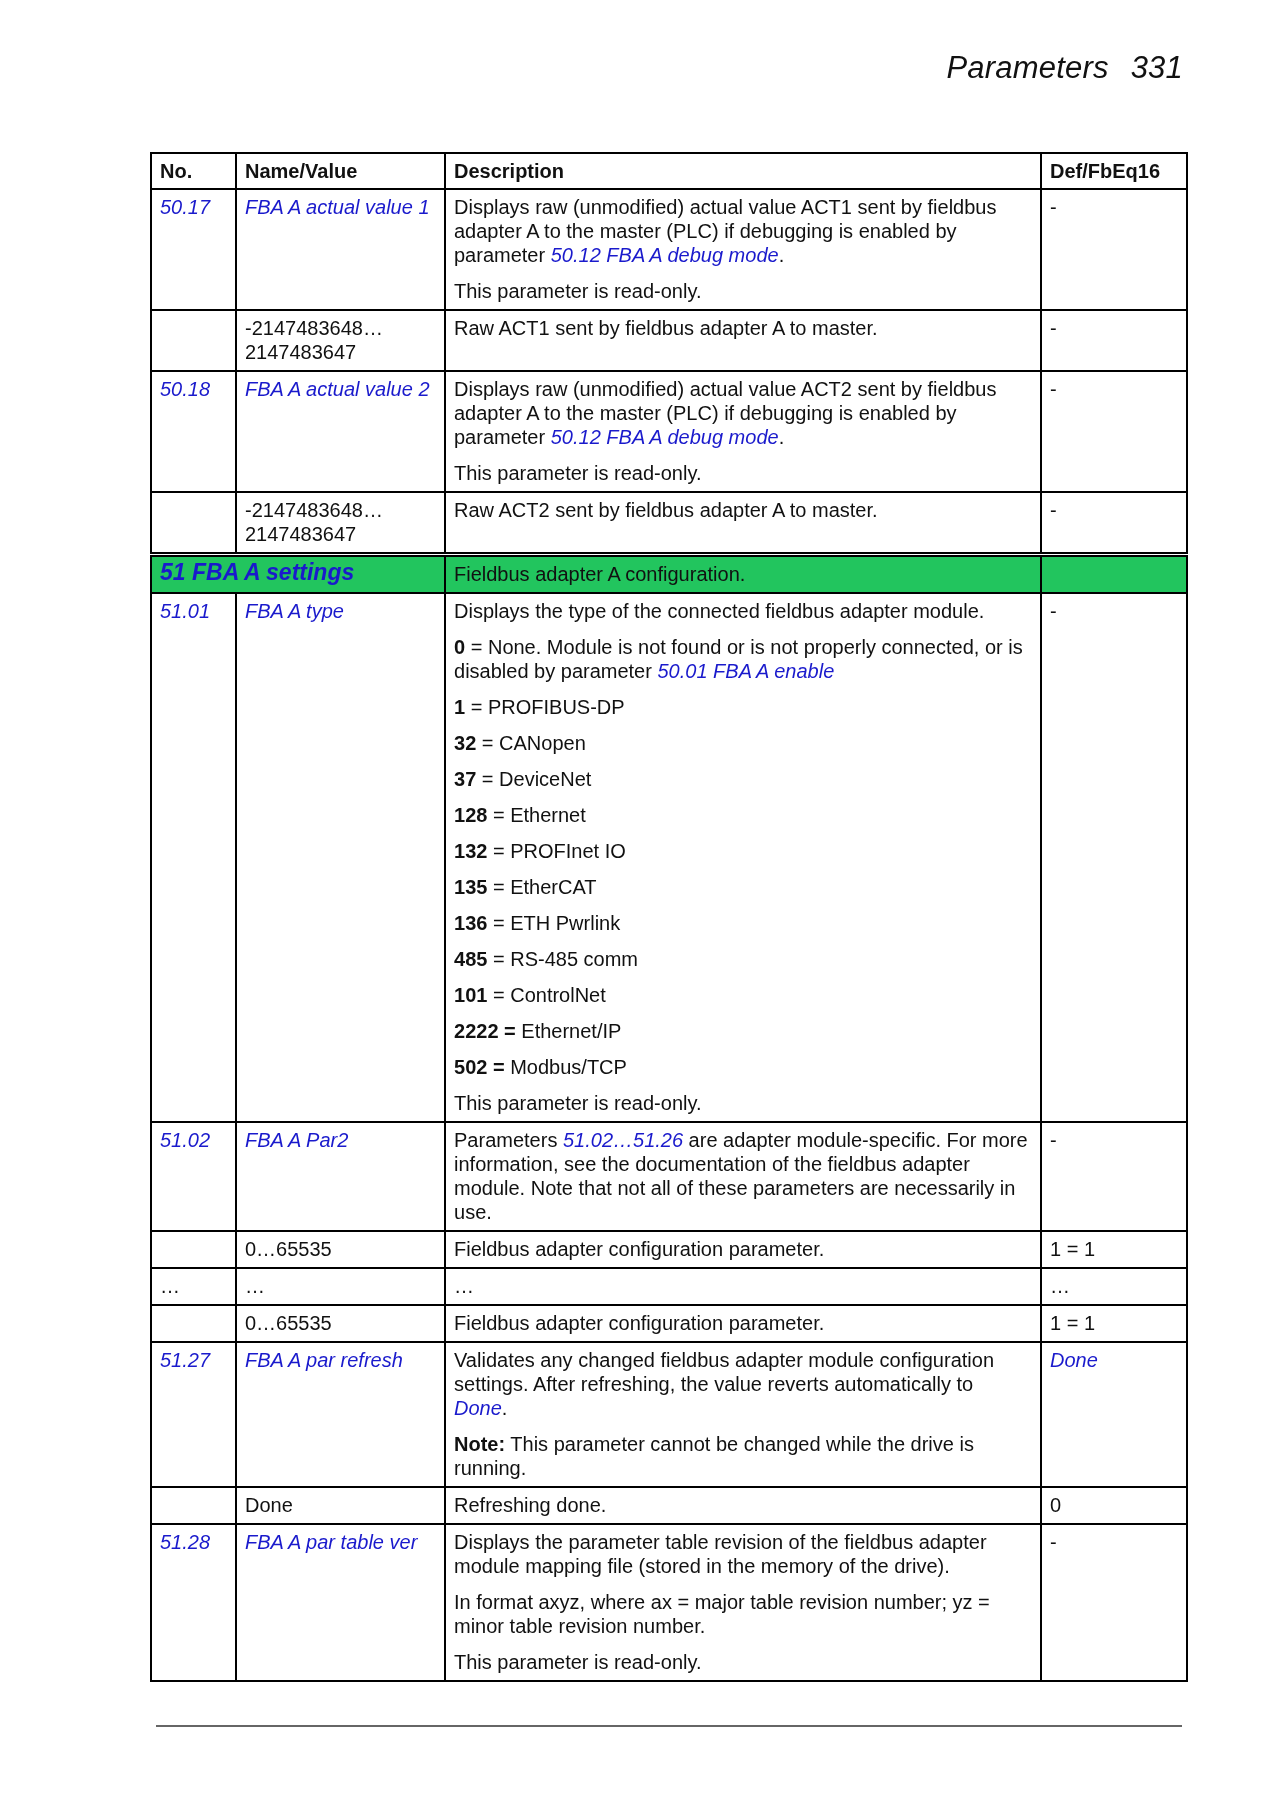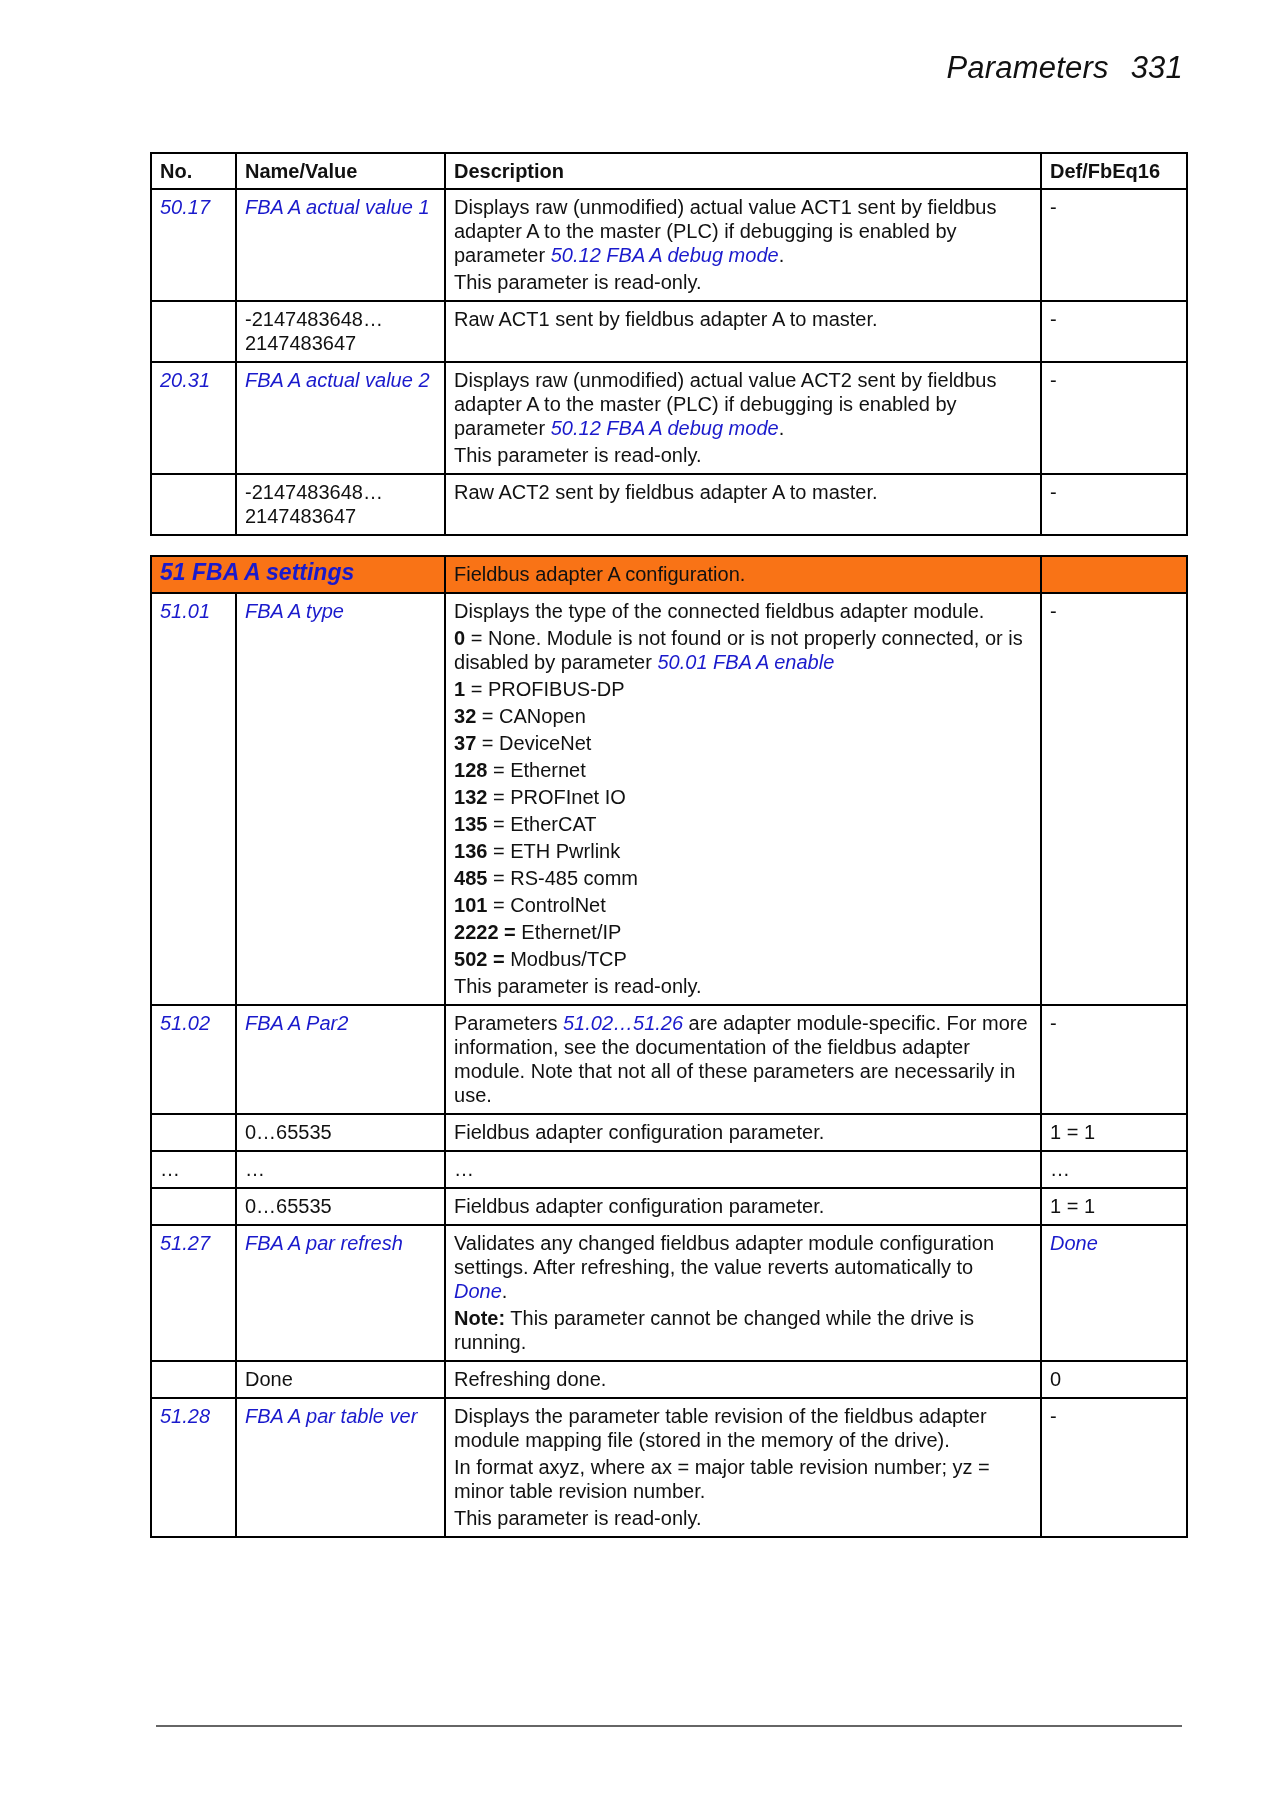--- a/index.html
+++ b/index.html
@@ -30,26 +30,26 @@
   col.c-def { width: 146px; }
 
   td.no, td.name { border-right: none; margin-top: 48px; }
   td.name { border-left: none; }
   th.no { border-right: none; }
   th.name { border-left: none; }
 
   .link { color: #1a1acc; font-style: italic; }
   .b { font-weight: bold; }
   .para { margin: 0; }
-  .para + .para { margin-top: 3px; }
+  .para + .para { margin-top: 12px; }
 
   #t1 { top: 152px; }
   #t2 { top: 555px; }
 
-  tr.group td { background: #f97316; }
+  tr.group td { background: #22c55e; }
   tr.group .gtitle { font-size: 23px; font-weight: bold; font-style: italic; color: #1a1acc; }
 
   .footer-rule {
     position: absolute; left: 156px; top: 1725px; width: 1026px; height: 0;
     border-top: 2px solid #666;
   }
 </style>
 </head>
 <body>
 
@@ -83,21 +83,21 @@
   </tr>
 
   <tr>
     <td class="no"></td>
     <td class="name">-2147483648… 2147483647</td>
     <td>Raw ACT1 sent by fieldbus adapter A to master.</td>
     <td>-</td>
   </tr>
 
   <tr>
-    <td class="no"><span class="link">20.31</span></td>
+    <td class="no"><span class="link">50.18</span></td>
     <td class="name"><span class="link">FBA A actual value 2</span></td>
     <td>
       <p class="para"><span>Displays raw (unmodified) actual value ACT2 sent by fieldbus adapter A to the master (PLC) if debugging is enabled by parameter </span><span class="link">50.12 FBA A debug mode</span><span>.</span></p>
       <p class="para">This parameter is read-only.</p>
     </td>
     <td>-</td>
   </tr>
 
   <tr>
     <td class="no"></td>

